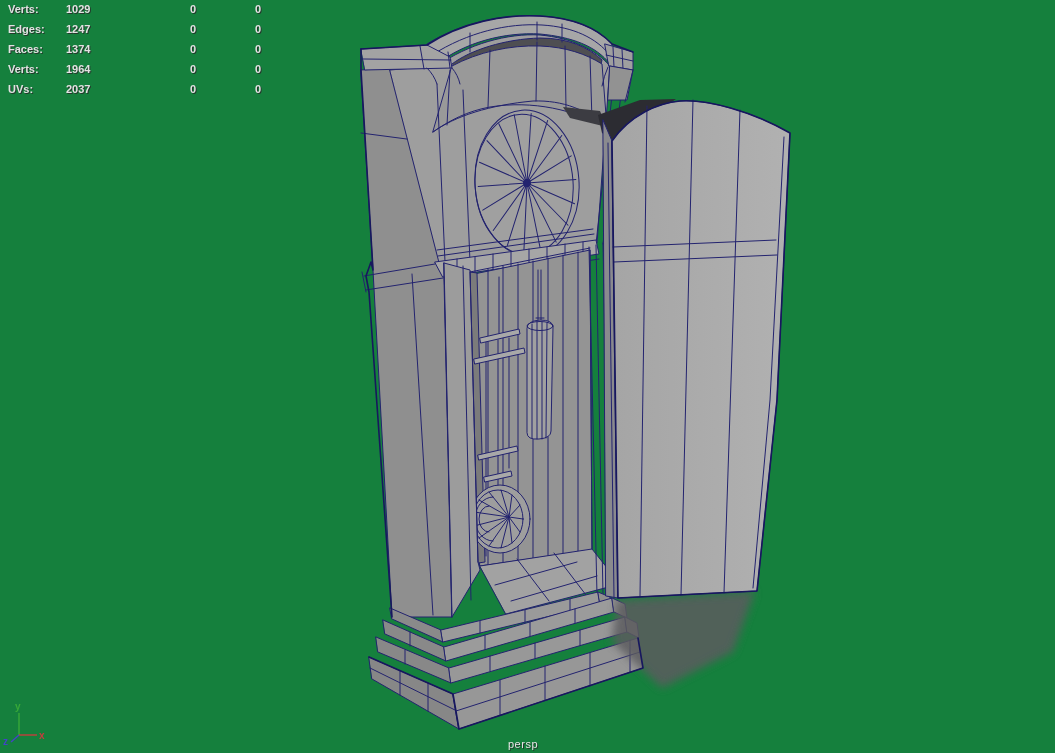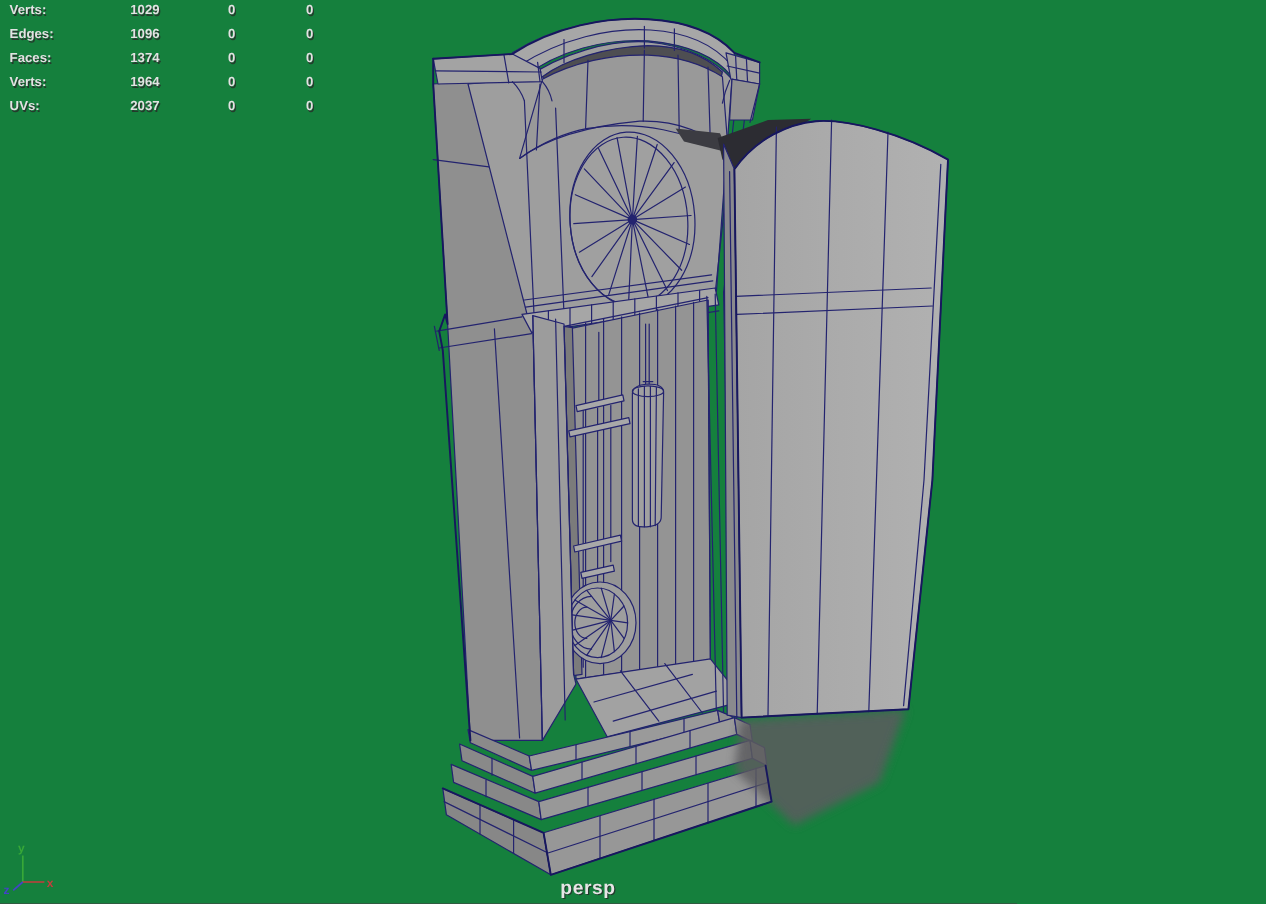--- a/index.html
+++ b/index.html
@@ -8,26 +8,26 @@
     background:#6a6a6a;
     font-family:"Liberation Sans",sans-serif;
   }
   svg{display:block;}
   .scene{position:absolute;left:0;top:0;}
   
   .hud{position:absolute;left:8px;top:1px;color:#e2e2e2;font-size:11px;font-weight:bold;
        text-shadow:1px 1px 0 rgba(40,40,40,.8);}
   .hud-row{position:relative;height:20px;line-height:14px;}
   .hud-label{position:absolute;left:0;top:1px;}
-  .hud-v1{position:absolute;left:58px;top:1px;width:67px;text-align:right;}
+  .hud-v1{position:absolute;left:58px;top:1px;width:67px;text-align:left;}
   .hud-v2{position:absolute;left:178px;top:1px;width:14px;text-align:center;}
   .hud-v3{position:absolute;left:243px;top:1px;width:14px;text-align:center;}
   
-  .cam-label{position:absolute;left:490px;bottom:3px;transform:translateX(-50%);
-       color:#e6e6e6;font-size:16px;font-weight:bold;letter-spacing:.5px;
+  .cam-label{position:absolute;left:523px;bottom:3px;transform:translateX(-50%);
+       color:#e6e6e6;font-size:11px;font-weight:normal;letter-spacing:.5px;
        text-shadow:1px 1px 0 rgba(40,40,40,.8);}
   
   .gizmo{position:absolute;left:0;bottom:0;}
   .gizmo text{font-family:"Liberation Sans",sans-serif;font-size:10px;font-weight:bold;}
 </style>
 </head>
 <body>
 
 <div class="viewport" style="background: #15803d; padding-left: 40px;">
 
@@ -279,21 +279,21 @@
 
   <div class="hud">
     <div class="hud-row">
       <span class="hud-label">Verts:</span>
       <span class="hud-v1">1029</span>
       <span class="hud-v2">0</span>
       <span class="hud-v3">0</span>
     </div>
     <div class="hud-row">
       <span class="hud-label">Edges:</span>
-      <span class="hud-v1">1096</span>
+      <span class="hud-v1">1247</span>
       <span class="hud-v2">0</span>
       <span class="hud-v3">0</span>
     </div>
     <div class="hud-row">
       <span class="hud-label">Faces:</span>
       <span class="hud-v1">1374</span>
       <span class="hud-v2">0</span>
       <span class="hud-v3">0</span>
     </div>
     <div class="hud-row">

